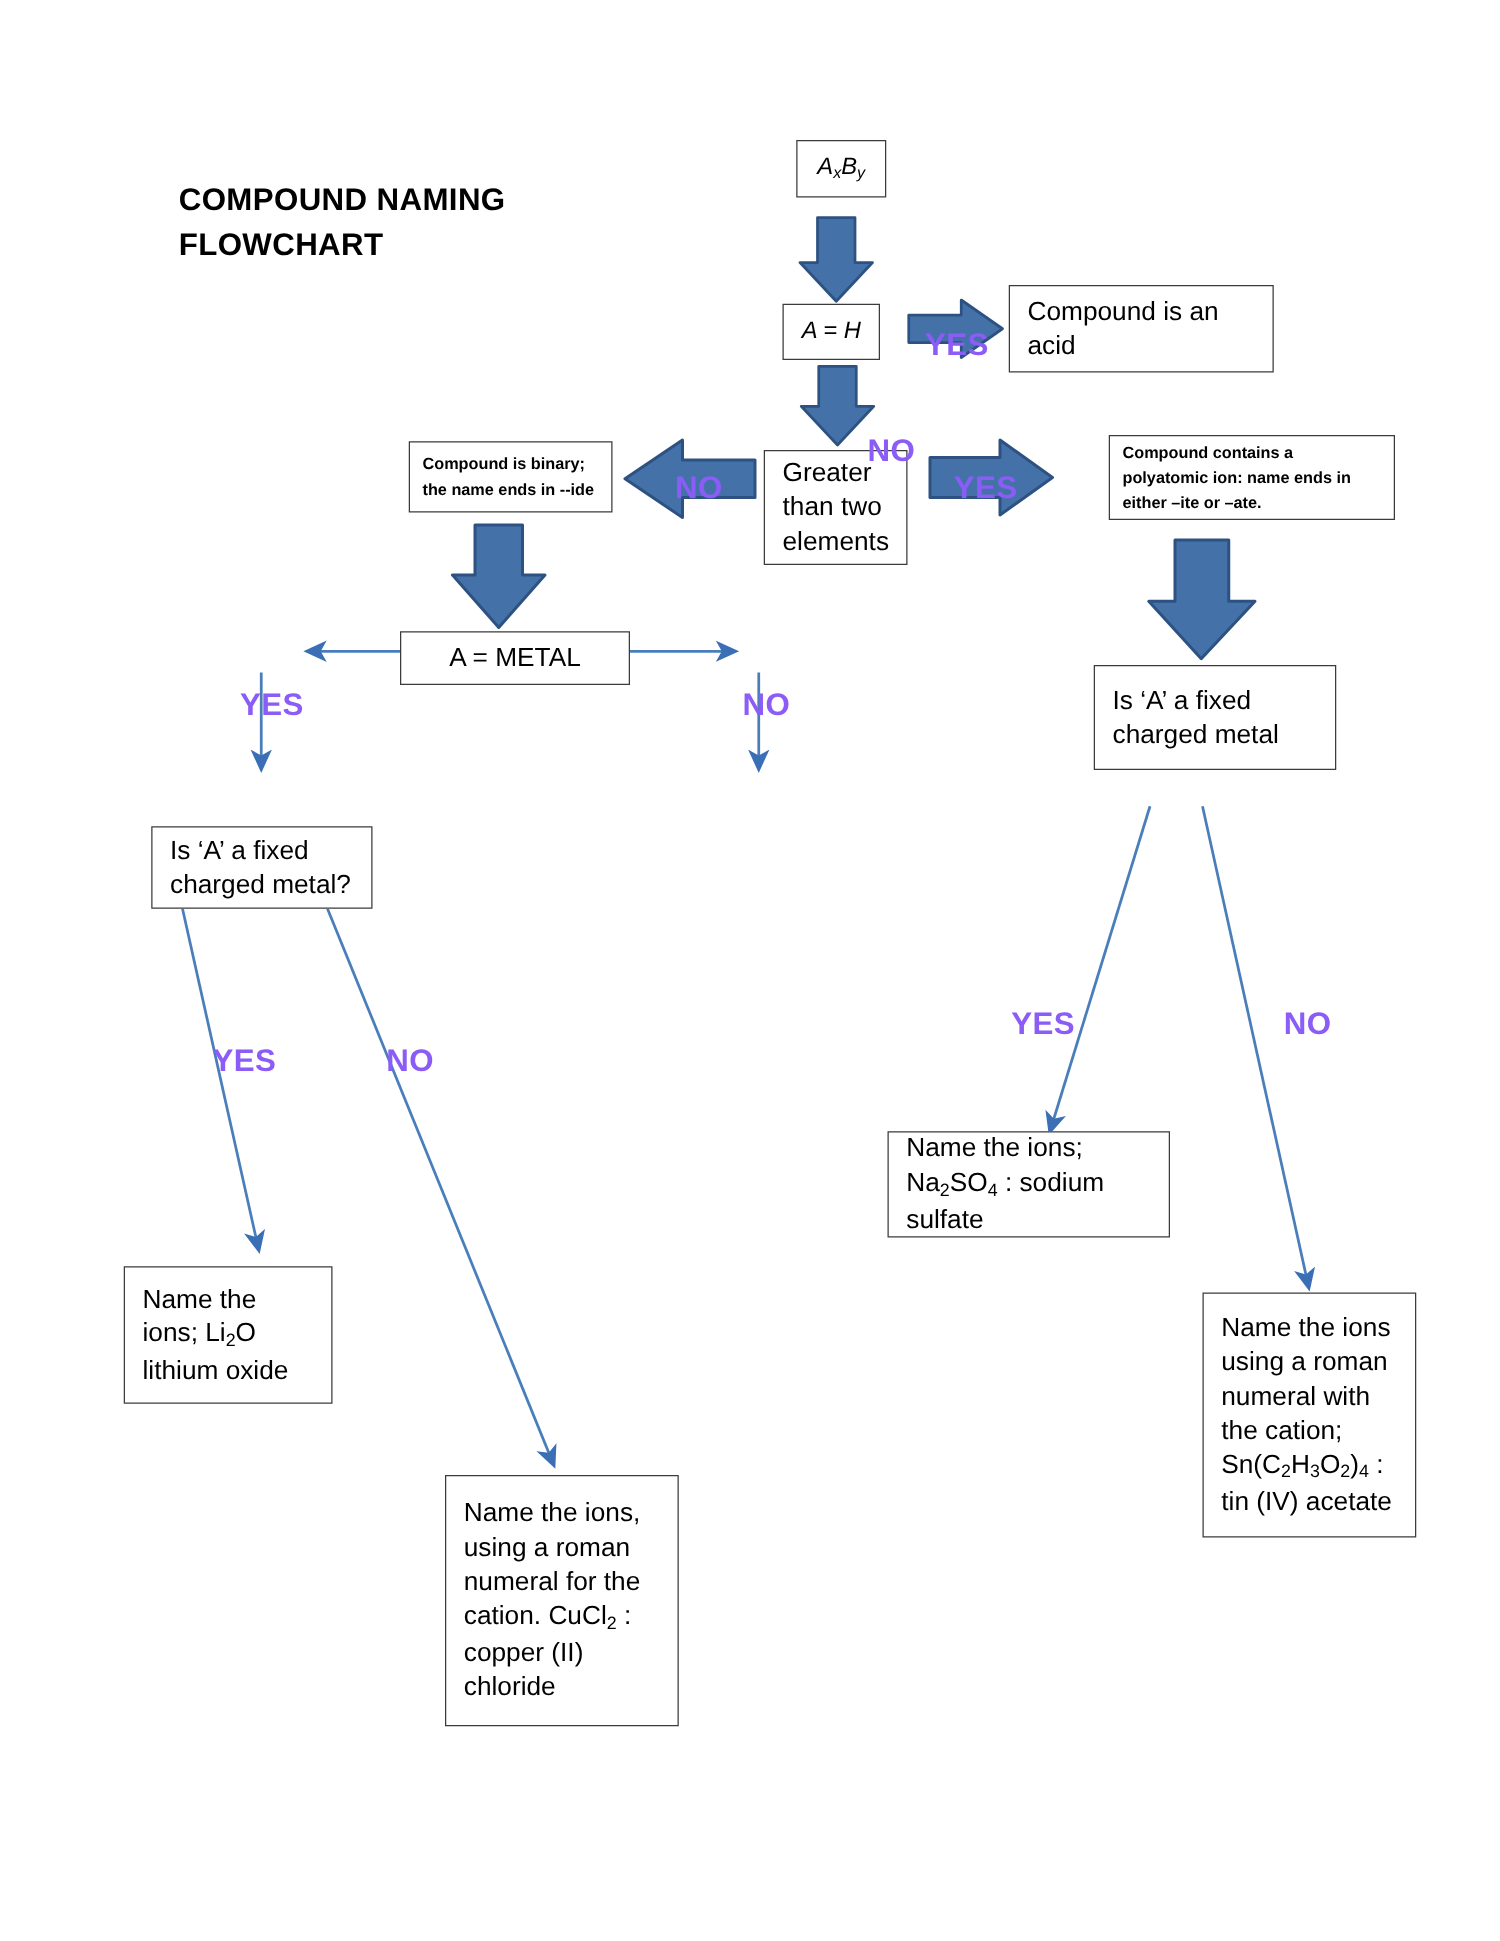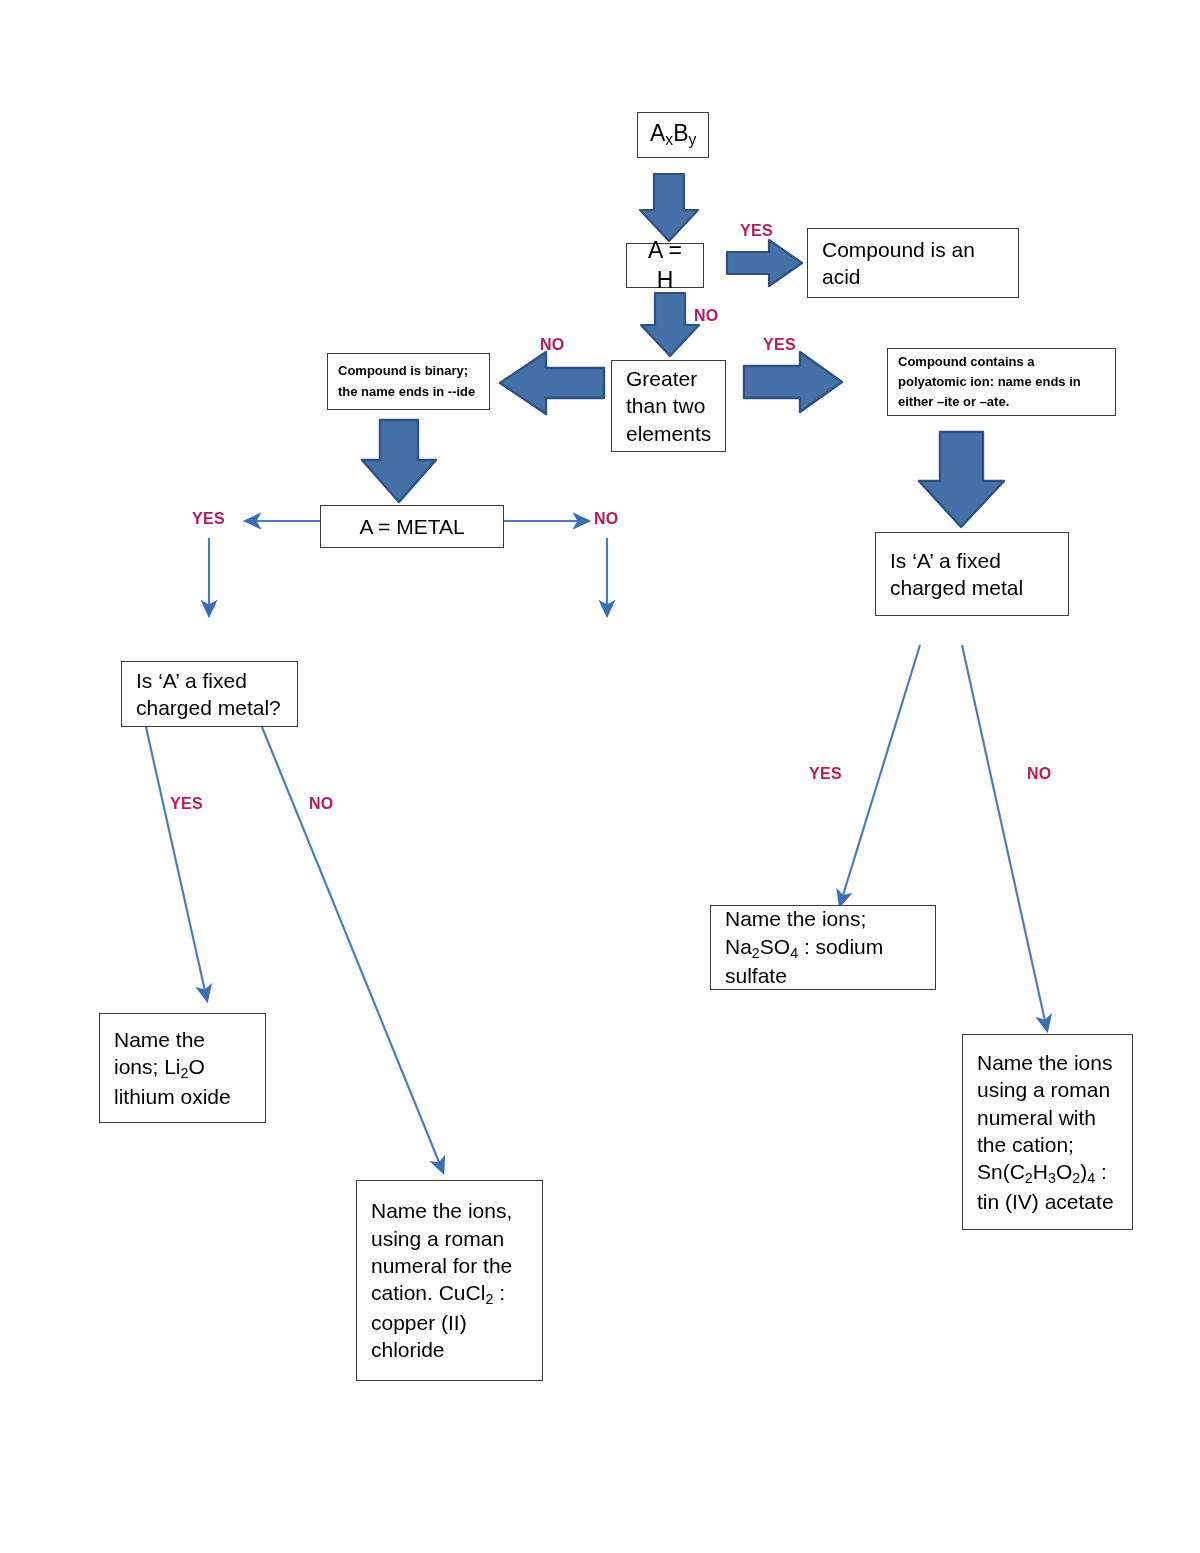--- a/index.html
+++ b/index.html
@@ -45,40 +45,41 @@
     font-weight: bold;
     letter-spacing: 0.3px;
     line-height: 1.42;
     white-space: pre-line;
     color: #000;
   }
 
   
   .label {
     position: absolute;
-    font-size: 16px;
+    font-size: 25px;
     font-weight: bold;
-    color: #be185d;
+    color: #8b5cf6;
     letter-spacing: 0.3px;
     white-space: nowrap;
+    margin-top: 40px;
   }
 
   
   #wires {
     position: absolute;
     left: 0; top: 0;
     width: 1200px;
     height: 1553px;
     pointer-events: none;
   }
 
   sub { font-size: 0.68em; vertical-align: -0.28em; }
 
   .small { font-size: 13px; line-height: 1.55; padding: 6px 10px; font-weight: 600; }
-  .med   { font-size: 23px; padding: 8px 12px; }
+  .med   { font-size: 19px; padding: 8px 12px; font-style: italic; }
   .big   { font-size: 21px; padding: 9px 14px; }
 </style>
 </head>
 <body>
 
 <div id="canvas">
 
   <svg id="wires" viewBox="0 0 1200 1553" xmlns="http://www.w3.org/2000/svg">
     <defs>
       <marker id="thinhead" markerWidth="9" markerHeight="9" refX="7" refY="4.5" orient="auto" markerUnits="strokeWidth">
@@ -124,20 +125,22 @@
 
     <line x1="146" y1="727" x2="207" y2="1000" stroke="#4a7ebb" stroke-width="2.2" marker-end="url(#thinhead)"></line>
 
     <line x1="262" y1="727" x2="443" y2="1172" stroke="#4a7ebb" stroke-width="2.2" marker-end="url(#thinhead)"></line>
 
     <line x1="920" y1="645" x2="840" y2="905" stroke="#4a7ebb" stroke-width="2.2" marker-end="url(#thinhead)"></line>
 
     <line x1="962" y1="645" x2="1047" y2="1030" stroke="#4a7ebb" stroke-width="2.2" marker-end="url(#thinhead)"></line>
   </svg>
 
+  <div id="title">COMPOUND NAMING
+FLOWCHART</div>
 
   <div class="node center med" style="left:637px; top:112px; width:72px; height:46px; justify-content:center;">
     <span class="txt">A<sub>x</sub>B<sub>y</sub></span>
   </div>
 
   <div class="node center med" style="left:626px; top:243px; width:78px; height:45px; justify-content:center;">
     <span class="txt">A = H</span>
   </div>
 
   <div class="node big" style="left:807px; top:228px; width:212px; height:70px;">

